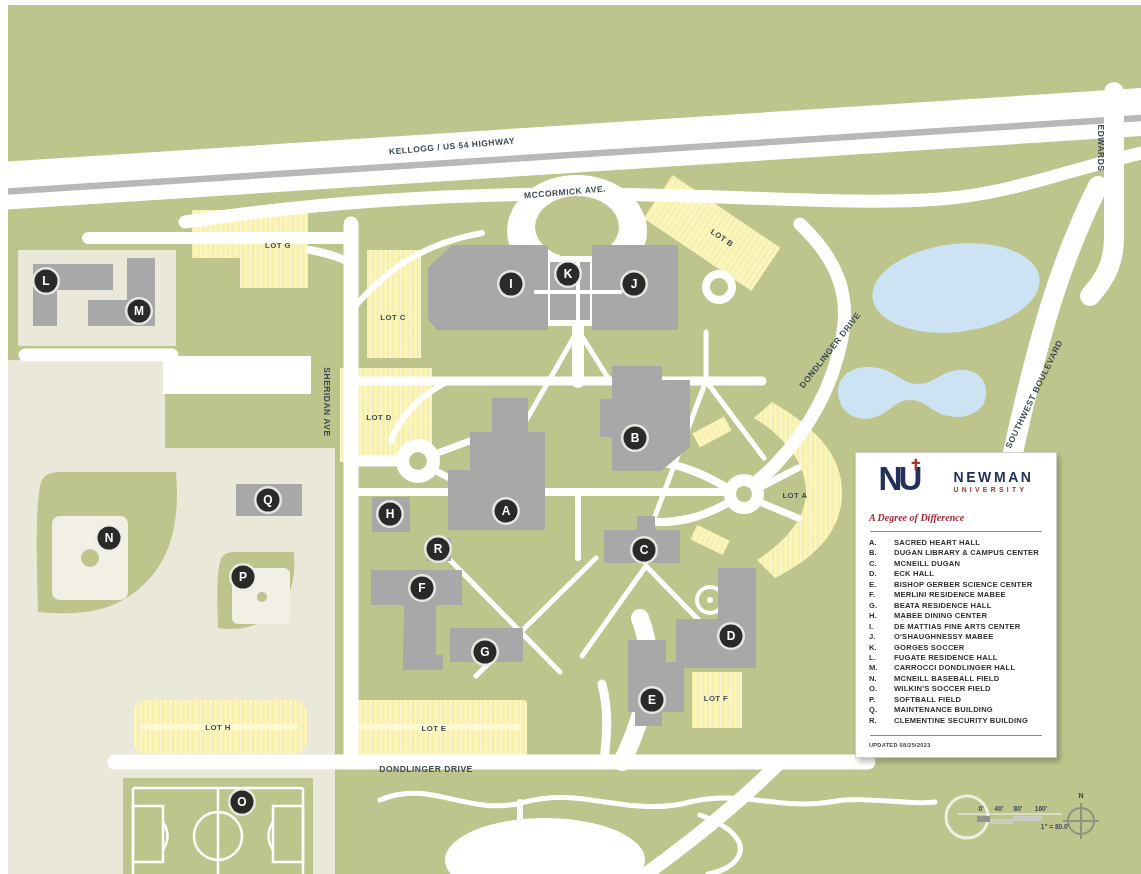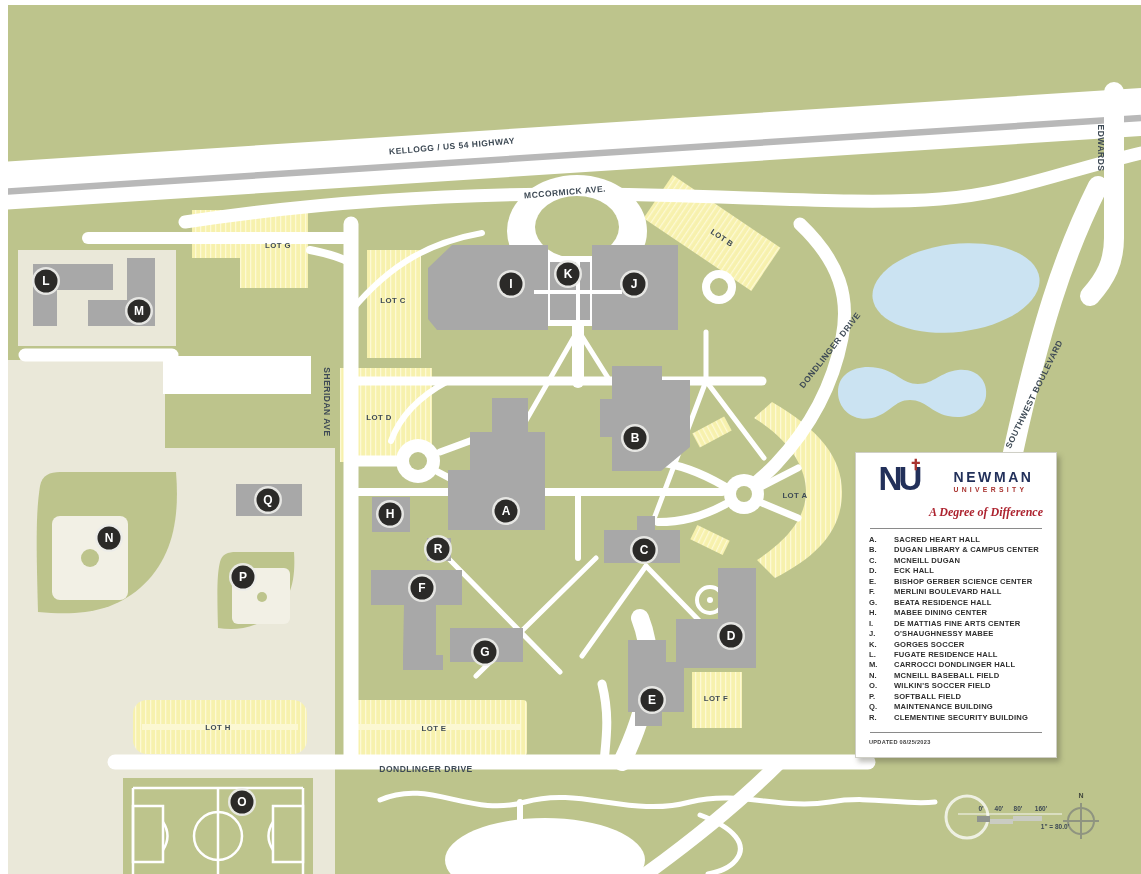--- a/index.html
+++ b/index.html
@@ -23,22 +23,22 @@
   .logo-row{display:flex;align-items:center;justify-content:center;}
   .monogram{position:relative;width:54px;height:34px;flex:0 0 auto;}
   .monogram .mn,.monogram .mu{position:absolute;top:-4px;font-weight:700;font-size:33px;
     color:#22305a;font-family:"Liberation Sans",sans-serif;}
   .monogram .mn{left:0;}
   .monogram .mu{left:20px;}
   .monogram .cross{position:absolute;left:31px;top:-8px;font-size:15px;color:#a8322e;font-weight:700;}
   .brand-text{margin-left:21px;}
   .brand-name{font-size:14px;font-weight:700;letter-spacing:2.6px;color:#22305a;}
   .brand-division{font-size:6.8px;font-weight:700;letter-spacing:3.3px;color:#a8322e;margin-top:1px;}
-  .tagline{margin-top:7px;text-align:right;font-family:"Liberation Serif",serif;
-    font-style:italic;font-weight:700;font-size:12px;color:#ad2430;}
+  .tagline{margin-top:14px;text-align:left;font-family:"Liberation Serif",serif;
+    font-style:italic;font-weight:700;font-size:10px;color:#ad2430;}
   .legend hr{border:none;border-top:1px solid #8a8a8a;margin:8px 1px 6px 1px;}
   .legend ul{list-style:none;margin:2px 0 0 0;padding:0;}
   .legend li{display:flex;line-height:10.45px;font-size:7.6px;font-weight:700;color:#2f2f2f;}
   .legend .ll{width:25px;flex:0 0 auto;}
   .legend .ln{flex:1;letter-spacing:.2px;}
   .legend .updated{margin-top:5px;font-size:5.6px;font-weight:700;letter-spacing:.3px;color:#414141;}
   .legend hr.bottom{margin-top:9px;}
 
   
   .tick{position:absolute;font-size:6.5px;font-weight:700;color:#3e4a55;transform:translate(-50%,-50%);}
@@ -217,21 +217,21 @@
   <div class="street-label" style="left:452px;top:146px;--r:-5deg">KELLOGG / US 54 HIGHWAY</div>
   <div class="street-label" style="left:565px;top:192px;--r:-5deg">MCCORMICK AVE.</div>
   <div class="street-label" style="left:1101px;top:148px;--r:90deg">EDWARDS</div>
   <div class="street-label" style="left:327px;top:402px;--r:90deg">SHERIDAN AVE</div>
   <div class="street-label" style="left:830px;top:350px;--r:-52deg">DONDLINGER DRIVE</div>
   <div class="street-label" style="left:1034px;top:394px;--r:-64deg">SOUTHWEST BOULEVARD</div>
   <div class="street-label" style="left:426px;top:769px">DONDLINGER DRIVE</div>
 
   <div class="lot-label" style="left:795px;top:495px">LOT A</div>
   <div class="lot-label" style="left:722px;top:238px;--r:34deg">LOT B</div>
-  <div class="lot-label" style="left:393px;top:300px">LOT C</div>
+  <div class="lot-label" style="left:393px;top:317px">LOT C</div>
   <div class="lot-label" style="left:379px;top:417px">LOT D</div>
   <div class="lot-label" style="left:434px;top:728px">LOT E</div>
   <div class="lot-label" style="left:716px;top:698px">LOT F</div>
   <div class="lot-label" style="left:278px;top:245px">LOT G</div>
   <div class="lot-label" style="left:218px;top:727px">LOT H</div>
 
   <div class="marker" style="left:506px;top:511px">A</div>
   <div class="marker" style="left:635px;top:438px">B</div>
   <div class="marker" style="left:644px;top:550px">C</div>
   <div class="marker" style="left:731px;top:636px">D</div>
@@ -280,21 +280,21 @@
       <li>
           <span class="ll">D.</span>
           <span class="ln">ECK HALL</span>
         </li>
       <li>
           <span class="ll">E.</span>
           <span class="ln">BISHOP GERBER SCIENCE CENTER</span>
         </li>
       <li>
           <span class="ll">F.</span>
-          <span class="ln">MERLINI BOULEVARD HALL</span>
+          <span class="ln">MERLINI RESIDENCE MABEE</span>
         </li>
       <li>
           <span class="ll">G.</span>
           <span class="ln">BEATA RESIDENCE HALL</span>
         </li>
       <li>
           <span class="ll">H.</span>
           <span class="ln">MABEE DINING CENTER</span>
         </li>
       <li>

